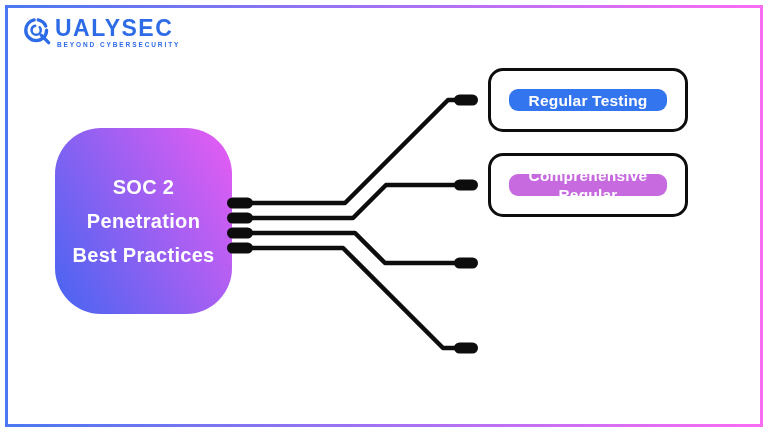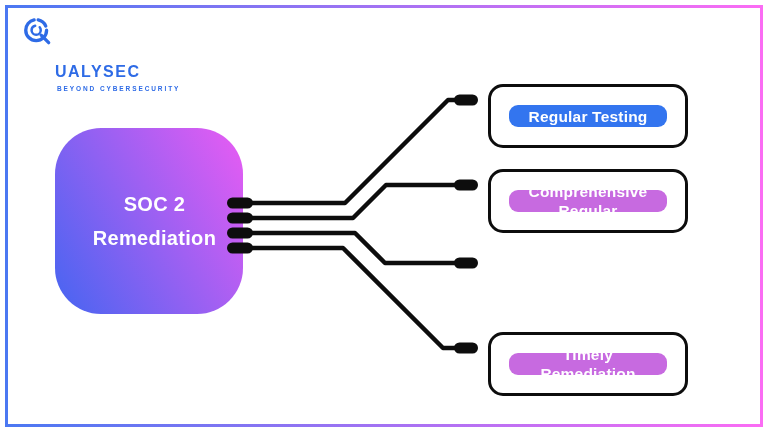--- a/index.html
+++ b/index.html
@@ -24,26 +24,25 @@
     position: absolute;
     left: 22px; top: 16px;
     display: flex;
     align-items: flex-start;
     gap: 3px;
     color: var(--logo-blue);
   }
   .logo-icon svg { display: block; }
   .logo-textcol { display: flex; flex-direction: column; }
   .logo-wordmark {
-    font-size: 16px;
+    font-size: 23px;
     font-weight: bold;
     letter-spacing: 1.5px;
     color: var(--logo-blue);
     line-height: 24px;
-    margin-top: 44px;
   }
   .logo-tagline {
     font-size: 6.5px;
     font-weight: bold;
     letter-spacing: 1.9px;
     color: var(--logo-blue);
     margin-top: 1px;
     margin-left: 2px;
     white-space: nowrap;
   }
@@ -52,21 +51,20 @@
     position: absolute;
     left: 55px; top: 128px;
     width: 177px; height: 186px;
     border-radius: 46px;
     background: linear-gradient(60deg, var(--center-grad-from), var(--center-grad-to));
     display: flex;
     flex-direction: column;
     align-items: center;
     justify-content: center;
     text-align: center;
-    padding-left: 11px;
   }
   .center-node .line {
     color: #ffffff;
     font-size: 20px;
     font-weight: bold;
     line-height: 34px;
     letter-spacing: 0.3px;
   }
   
   .connector {
@@ -85,21 +83,20 @@
   
   .node-card {
     position: absolute;
     left: 488px;
     width: 200px; height: 64px;
     box-sizing: border-box;
     background: #ffffff;
     border: 3.5px solid var(--connector-black);
     border-radius: 15px;
     padding: 18px;
-    margin-top: 16px;
   }
   .node-inner {
     width: 100%; height: 100%;
     box-sizing: border-box;
     border-radius: 9px;
     display: flex;
     align-items: center;
     justify-content: center;
     text-align: center;
     padding: 2px 8px;
@@ -136,21 +133,22 @@
       </svg>
     </span>
     <span class="logo-textcol">
       <span class="logo-wordmark">UALYSEC</span>
       <span class="logo-tagline">BEYOND CYBERSECURITY</span>
     </span>
   </div>
 
   <div class="center-node">
     <span class="line">SOC 2</span>
-    <span class="line">Remediation</span>
+    <span class="line">Penetration</span>
+    <span class="line">Best Practices</span>
   </div>
 
   <svg class="connector" viewBox="0 0 768 432">
     <path d="M250 203 H345 L448 100 H456"></path>
     <path d="M250 218 H353 L386 185 H456"></path>
     <path d="M250 233 H355 L385 263 H456"></path>
     <path d="M250 248 H343 L443 348 H456"></path>
 
     <rect x="227" y="197.5" width="26" height="11" rx="5.5"></rect>
     <rect x="227" y="212.5" width="26" height="11" rx="5.5"></rect>
@@ -169,19 +167,14 @@
     </div>
   </div>
 
   <div class="node-card node-2">
     <div class="node-inner" data-variant="purple">
       <span class="node-label">Comprehensive Regular</span>
     </div>
   </div>
 
 
-  <div class="node-card node-4">
-    <div class="node-inner" data-variant="purple">
-      <span class="node-label">Timely Remediation</span>
-    </div>
-  </div>
 
 </div>
 
 </body></html>

